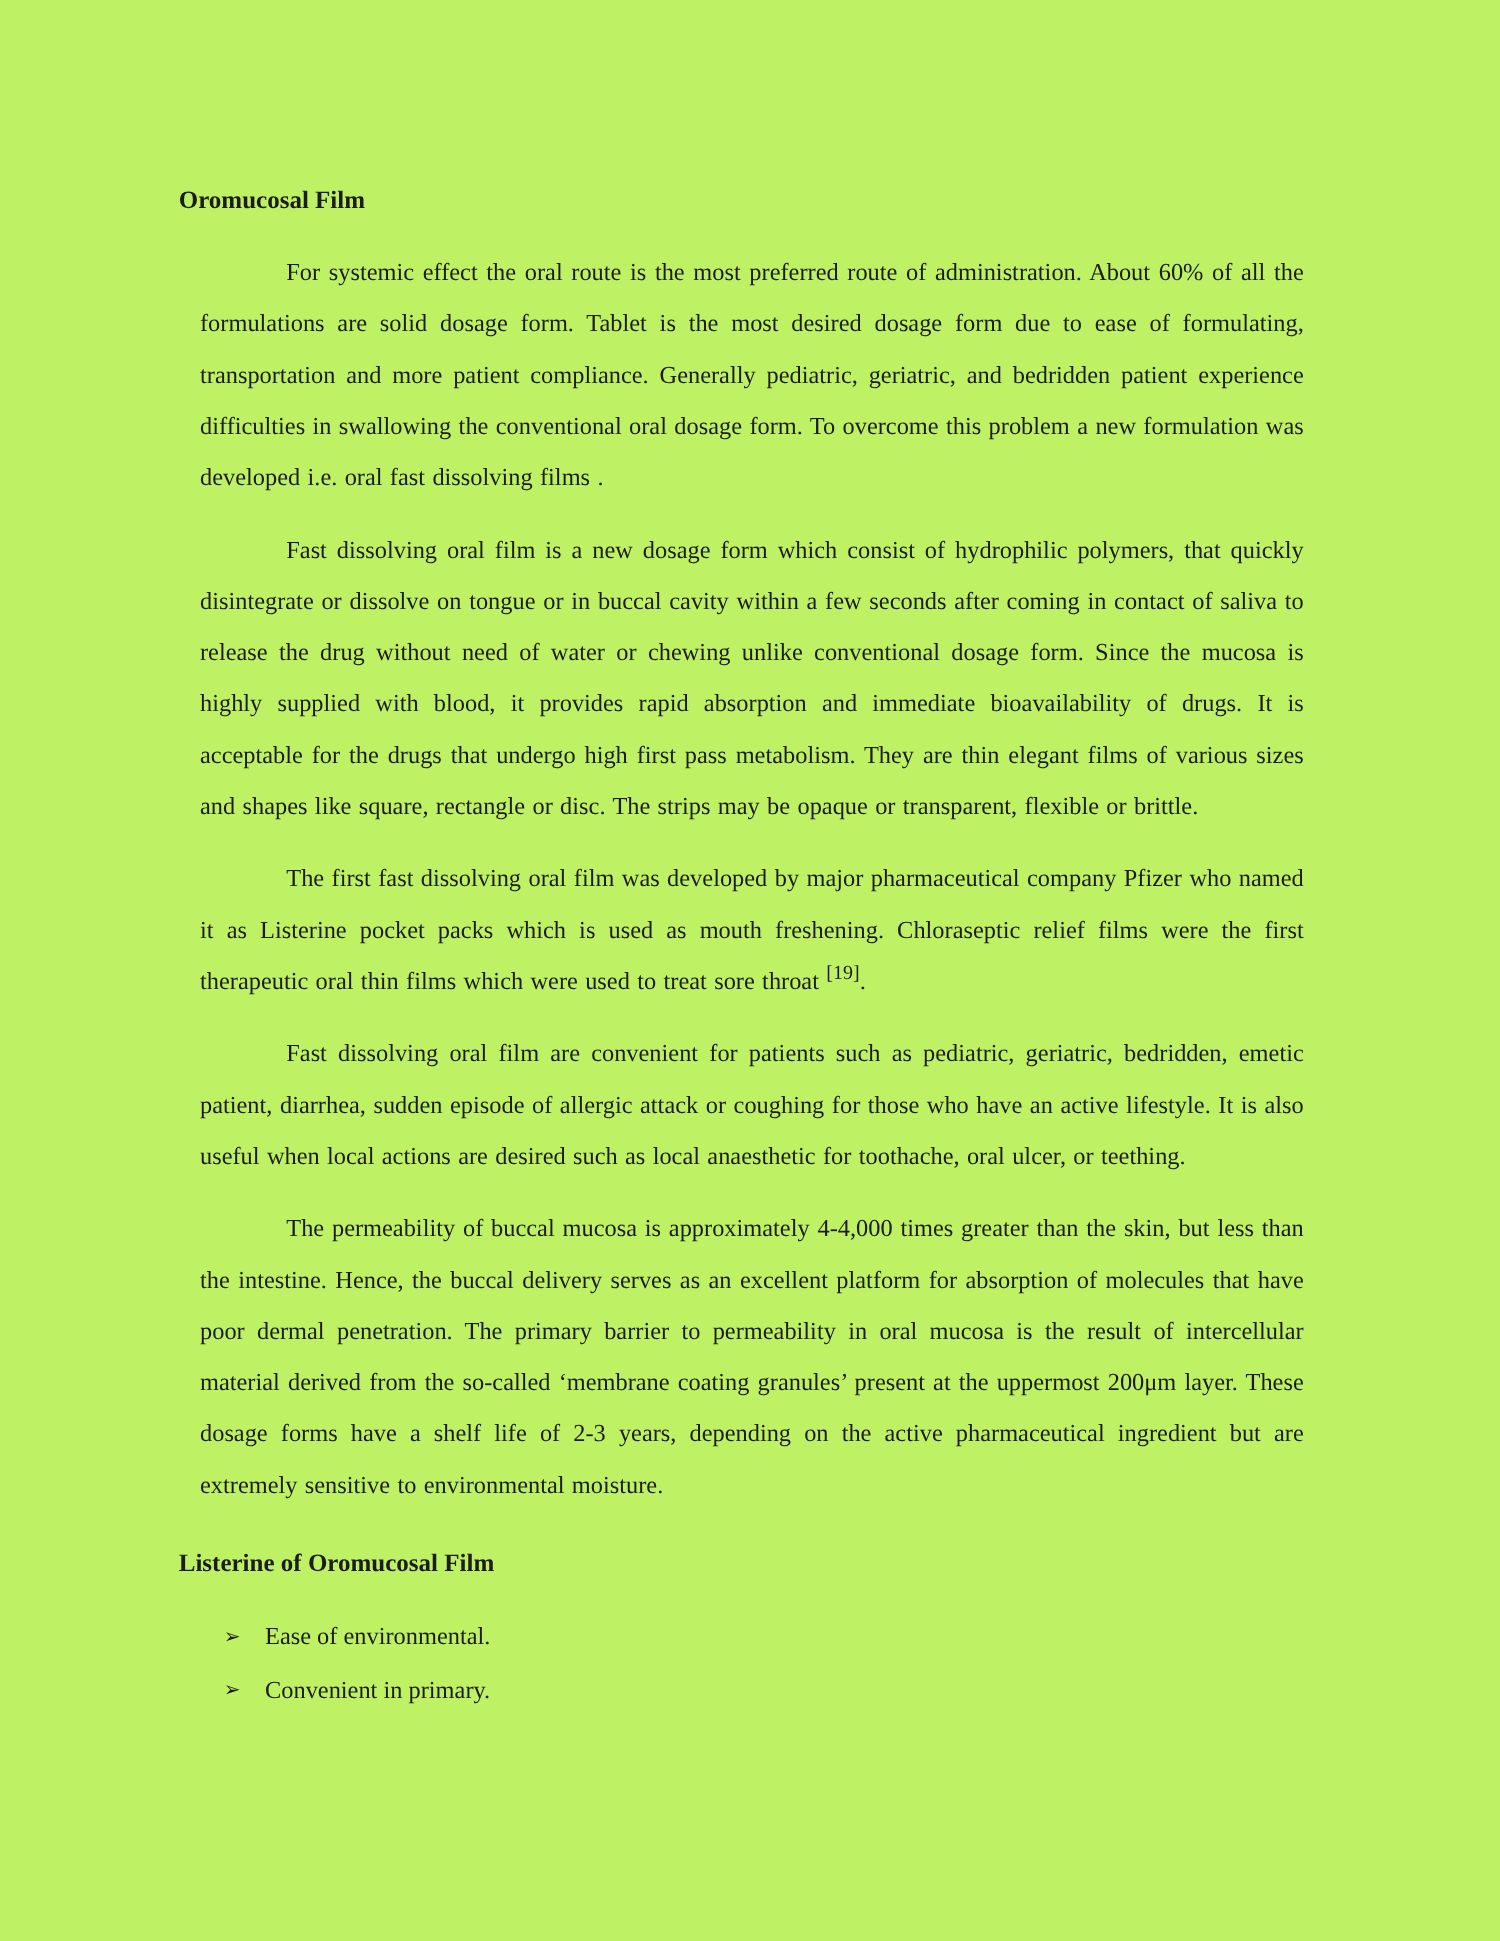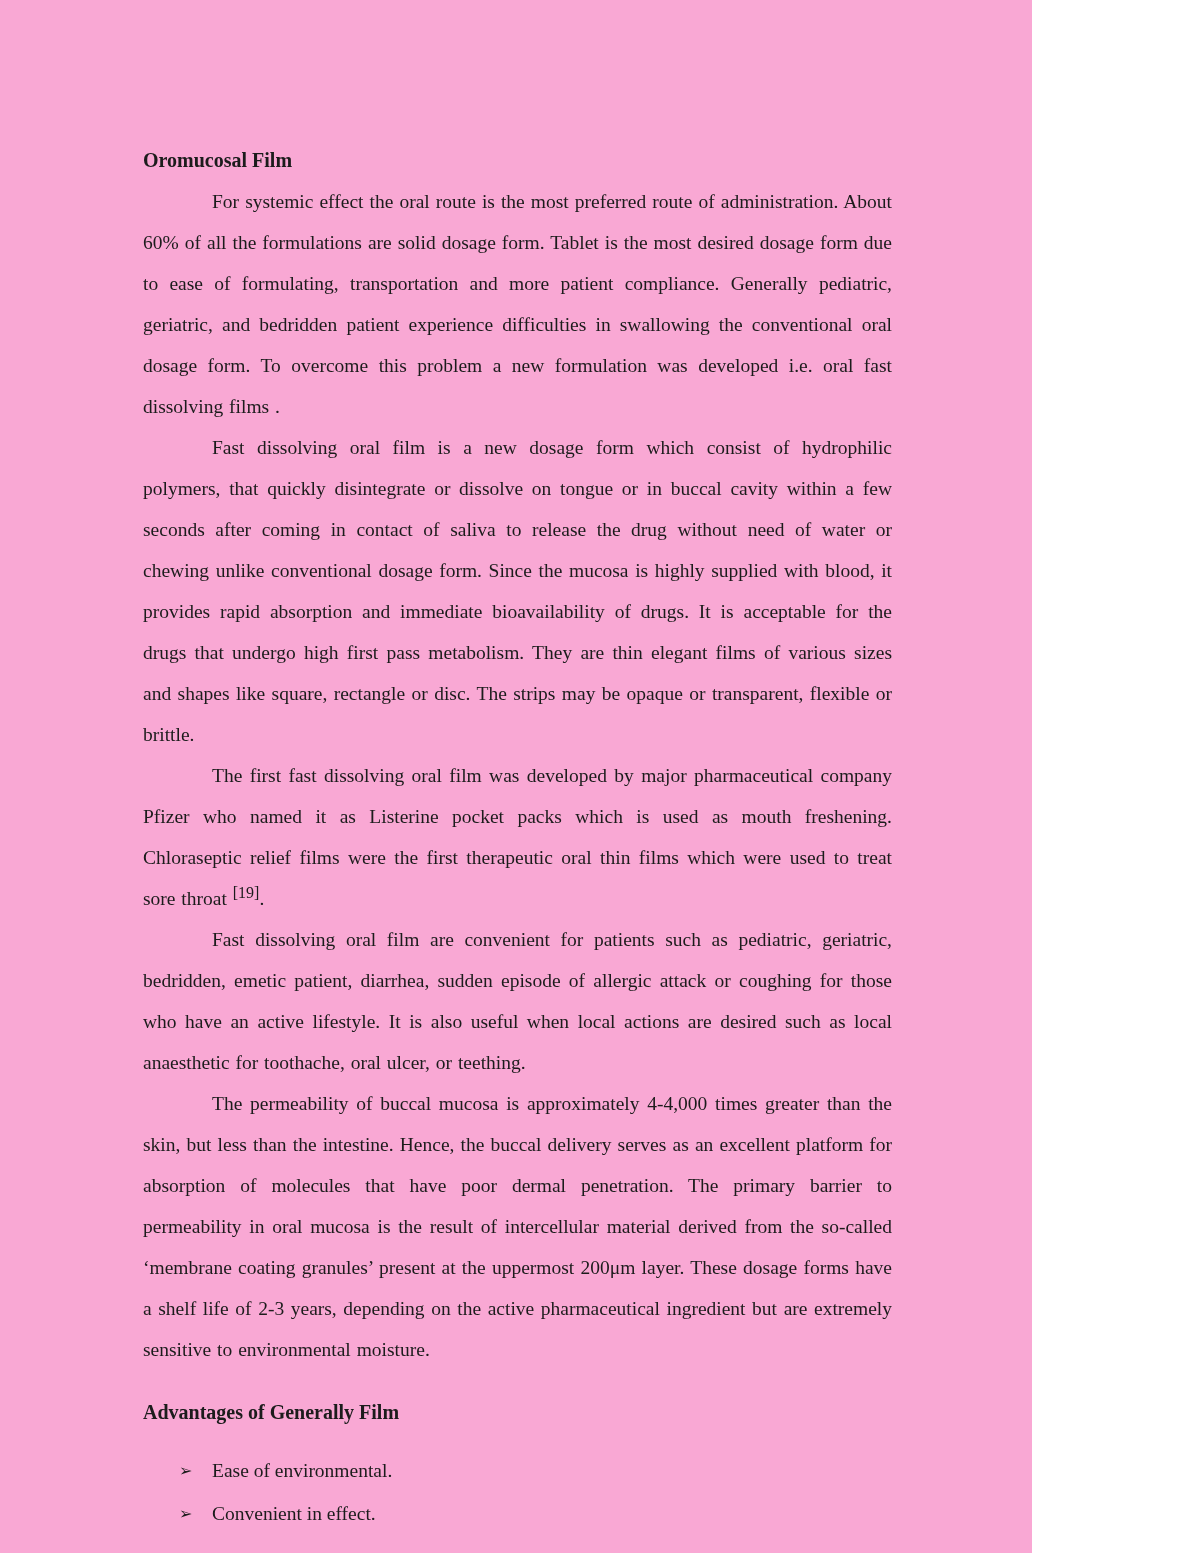--- a/index.html
+++ b/index.html
@@ -8,36 +8,36 @@
     background: #ffffff;
   }
   body {
     width: 1200px;
     height: 1553px;
     font-family: "Liberation Serif", "DejaVu Serif", serif;
     color: #1c1c1c;
   }
   .page {
     box-sizing: border-box;
-    width: 1032px;
+    width: 1200px;
     height: 1553px;
     padding: 140px 140px 0 143px;
-    background: #f9a8d4;
+    background: #bef264;
   }
   .heading {
     font-size: 20px;
     font-weight: bold;
     margin: 0;
     line-height: 41px;
   }
   .heading.advantages {
     margin-top: 22px;
   }
   p.para {
-    margin: 0;
+    margin: 17px;
     font-size: 19.5px;
     line-height: 41px;
     text-align: justify;
     text-indent: 69px;
     word-spacing: 1px;
   }
   sup.cite {
     font-size: 16px;
     line-height: 0;
     vertical-align: super;
@@ -70,26 +70,26 @@
   <p class="para">For systemic effect the oral route is the most preferred route of administration. About 60% of all the formulations are solid dosage form. Tablet is the most desired dosage form due to ease of formulating, transportation and more patient compliance. Generally pediatric, geriatric, and bedridden patient experience difficulties in swallowing the conventional oral dosage form. To overcome this problem a new formulation was developed i.e. oral fast dissolving films .</p>
 
   <p class="para">Fast dissolving oral film is a new dosage form which consist of hydrophilic polymers, that quickly disintegrate or dissolve on tongue or in buccal cavity within a few seconds after coming in contact of saliva to release the drug without need of water or chewing unlike conventional dosage form. Since the mucosa is highly supplied with blood, it provides rapid absorption and immediate bioavailability of drugs. It is acceptable for the drugs that undergo high first pass metabolism. They are thin elegant films of various sizes and shapes like square, rectangle or disc. The strips may be opaque or transparent, flexible or brittle.</p>
 
   <p class="para"><span>The first fast dissolving oral film was developed by major pharmaceutical company Pfizer who named it as Listerine pocket packs which is used as mouth freshening. Chloraseptic relief films were the first therapeutic oral thin films which were used to treat sore throat </span><sup class="cite">[19]</sup><span>.</span></p>
 
   <p class="para">Fast dissolving oral film are convenient for patients such as pediatric, geriatric, bedridden, emetic patient, diarrhea, sudden episode of allergic attack or coughing for those who have an active lifestyle. It is also useful when local actions are desired such as local anaesthetic for toothache, oral ulcer, or teething.</p>
 
   <p class="para">The permeability of buccal mucosa is approximately 4-4,000 times greater than the skin, but less than the intestine. Hence, the buccal delivery serves as an excellent platform for absorption of molecules that have poor dermal penetration. The primary barrier to permeability in oral mucosa is the result of intercellular material derived from the so-called ‘membrane coating granules’ present at the uppermost 200μm layer. These dosage forms have a shelf life of 2-3 years, depending on the active pharmaceutical ingredient but are extremely sensitive to environmental moisture.</p>
 
-  <h2 class="heading advantages">Advantages of Generally Film</h2>
+  <h2 class="heading advantages">Listerine of Oromucosal Film</h2>
 
   <ul class="bullets">
     <li>
       <span class="arrow">➢</span>
       <span>Ease of environmental.</span>
     </li>
     <li>
       <span class="arrow">➢</span>
-      <span>Convenient in effect.</span>
+      <span>Convenient in primary.</span>
     </li>
   </ul>
 
 </div>
 
 </body></html>

